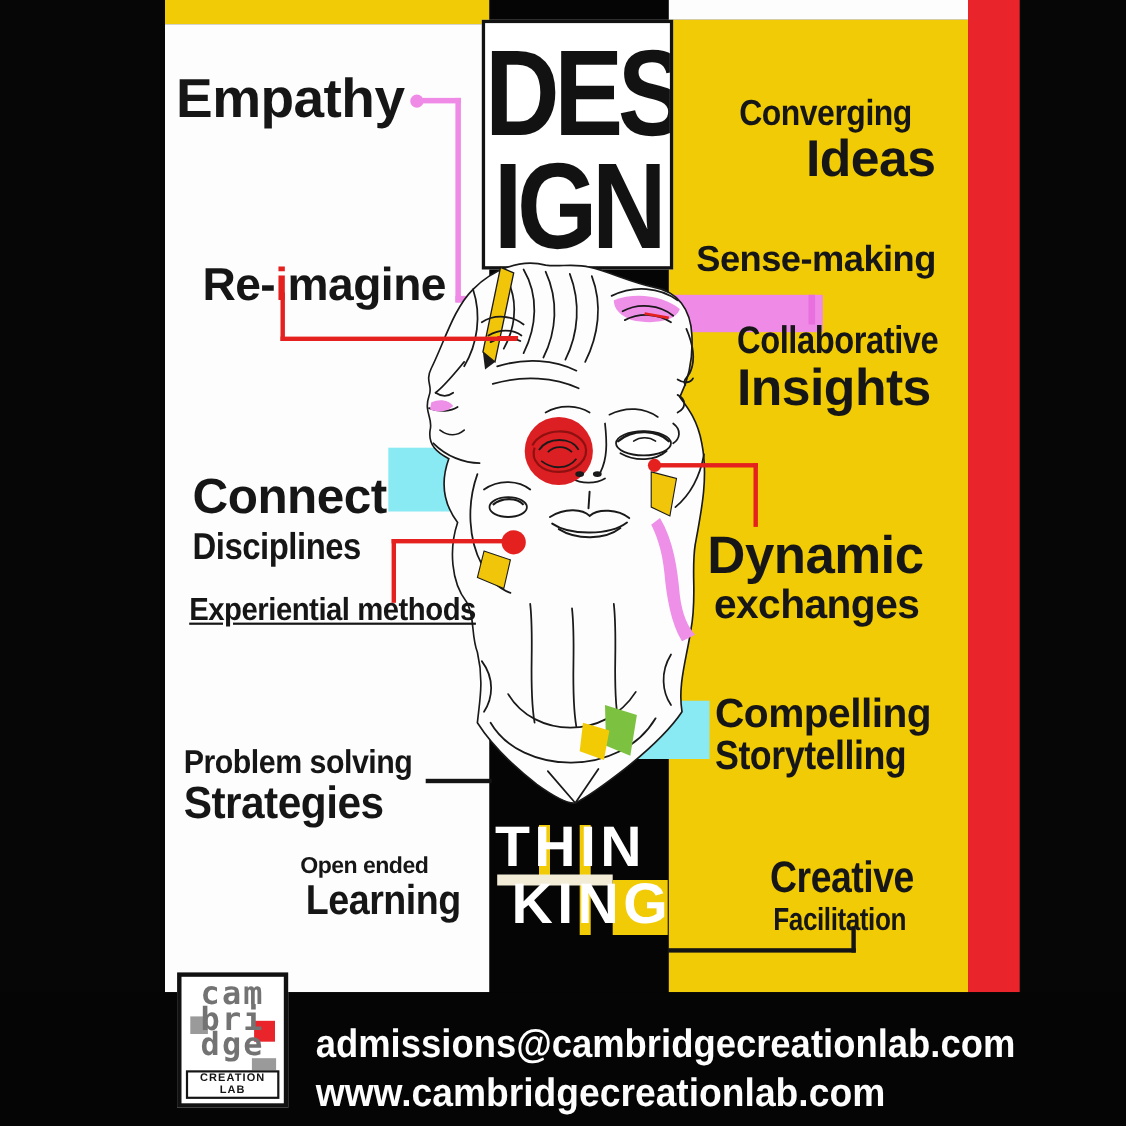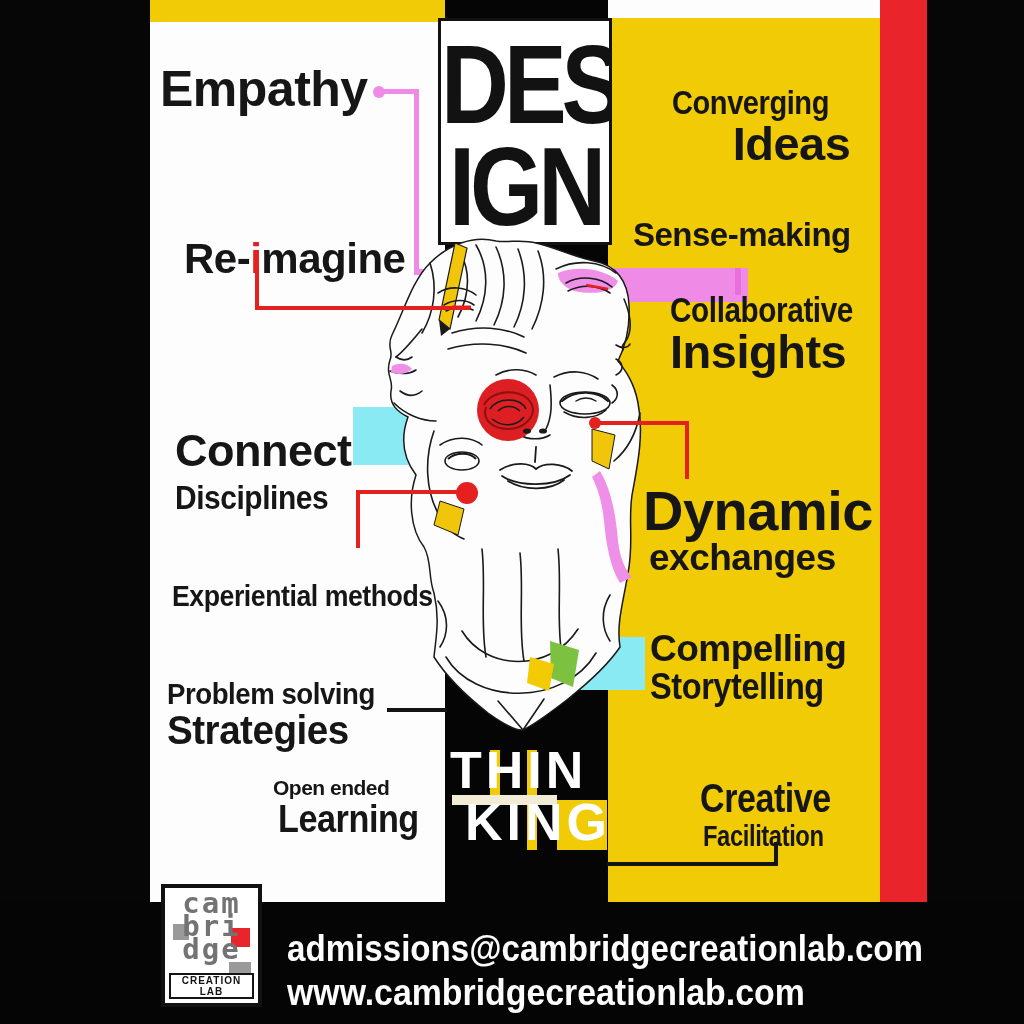--- a/index.html
+++ b/index.html
@@ -181,21 +181,21 @@
   </div>
   <div class="lbl z3" style="left:184px;top:222px;font-size:42px;margin-top:16px;">
     <span style="display:inline;">
       <span style="display:inline;">Re-</span><span style="display:inline;color:var(--accentred,#E4211F);">i</span><span style="display:inline;">magine</span>
     </span>
   </div>
   <div class="lbl z3" style="left:175px;top:388px;margin-top:40px;">
     <span style="font-size:45px;">Connect</span>
     <span class="sx88" style="font-size:34px;margin-top:6px;">Disciplines</span>
   </div>
-  <div class="lbl z3" style="left:172px;top:582px;font-size:29px;">
+  <div class="lbl z3" style="left:172px;top:541px;font-size:29px;text-decoration:underline;">
     <span class="sx92">Experiential methods</span>
   </div>
   <div class="lbl z3" style="left:167px;top:679px;">
     <span class="sx92" style="font-size:30px;">Problem solving</span>
     <span class="sx94" style="font-size:41px;">Strategies</span>
   </div>
   <div class="lbl z3" style="left:273px;top:777px;">
     <span style="font-size:21px;">Open ended</span>
     <span class="sx90" style="font-size:38px;margin-left:5px;margin-top:2px;">Learning</span>
   </div>
@@ -205,21 +205,21 @@
     <span style="font-size:47px;margin-left:12px;">Ideas</span>
   </div>
   <div class="lbl z3" style="left:670px;top:292px;">
     <span class="sx85" style="font-size:35px;">Collaborative</span>
     <span style="font-size:47px;">Insights</span>
   </div>
   <div class="lbl z3" style="left:633px;top:218px;font-size:33px;">
     <span>Sense-making</span>
   </div>
   <div class="lbl z3" style="left:643px;top:482px;">
-    <span style="font-size:56px;">Dynamic</span>
+    <span style="font-size:48px;">Dynamic</span>
     <span style="font-size:37px;margin-left:6px;">exchanges</span>
   </div>
   <div class="lbl z3" style="left:650px;top:630px;">
     <span style="font-size:37px;">Compelling</span>
     <span class="sx88" style="font-size:37px;">Storytelling</span>
   </div>
   <div class="lbl z3" style="left:700px;top:778px;">
     <span class="sx85" style="font-size:40px;">Creative</span>
     <span class="sx82" style="font-size:29px;margin-left:3px;margin-top:3px;">Facilitation</span>
   </div>

